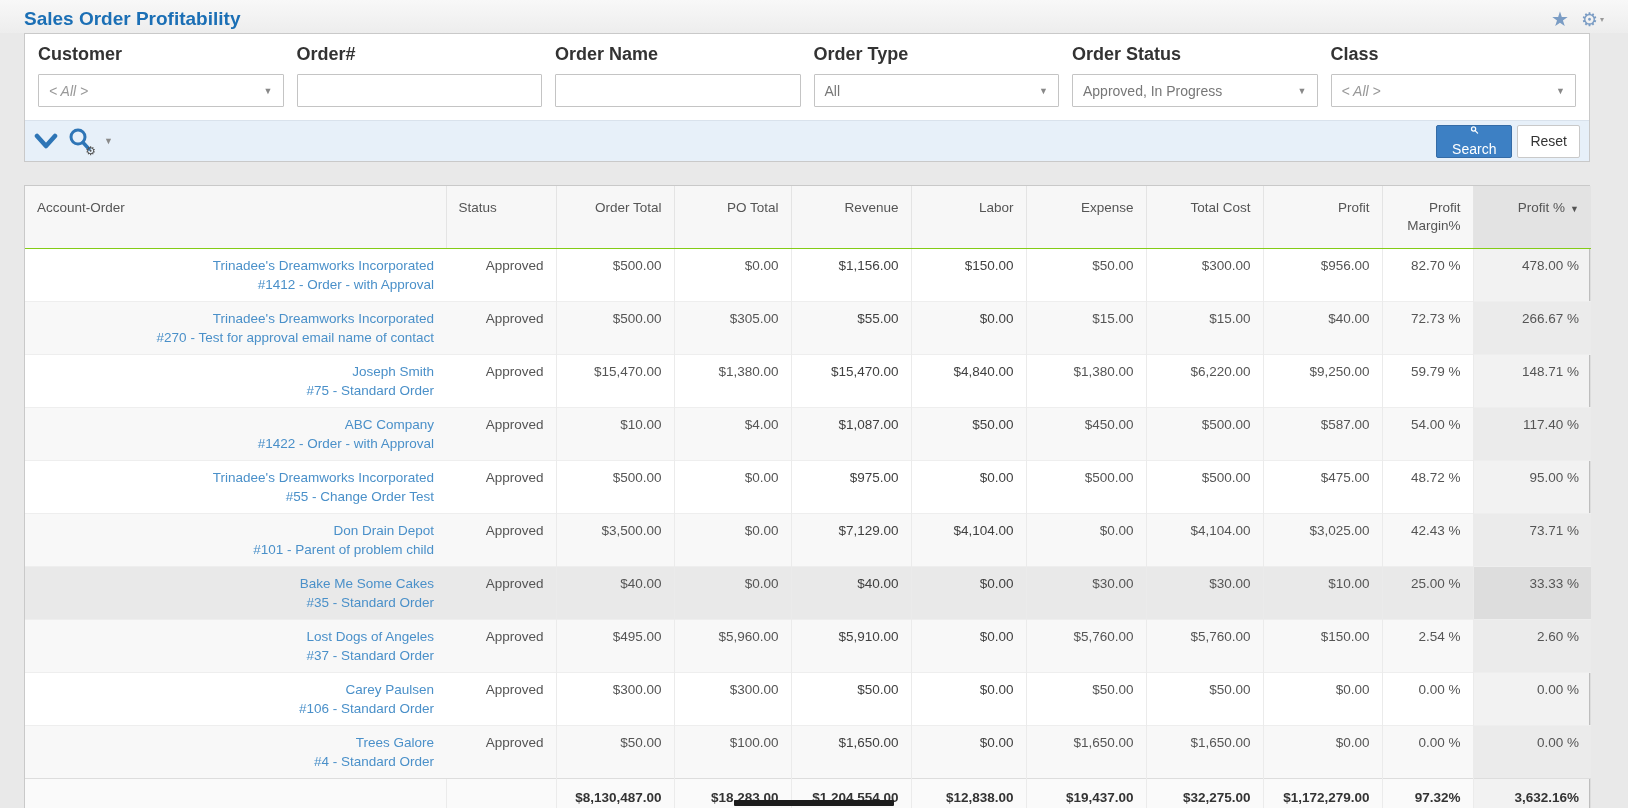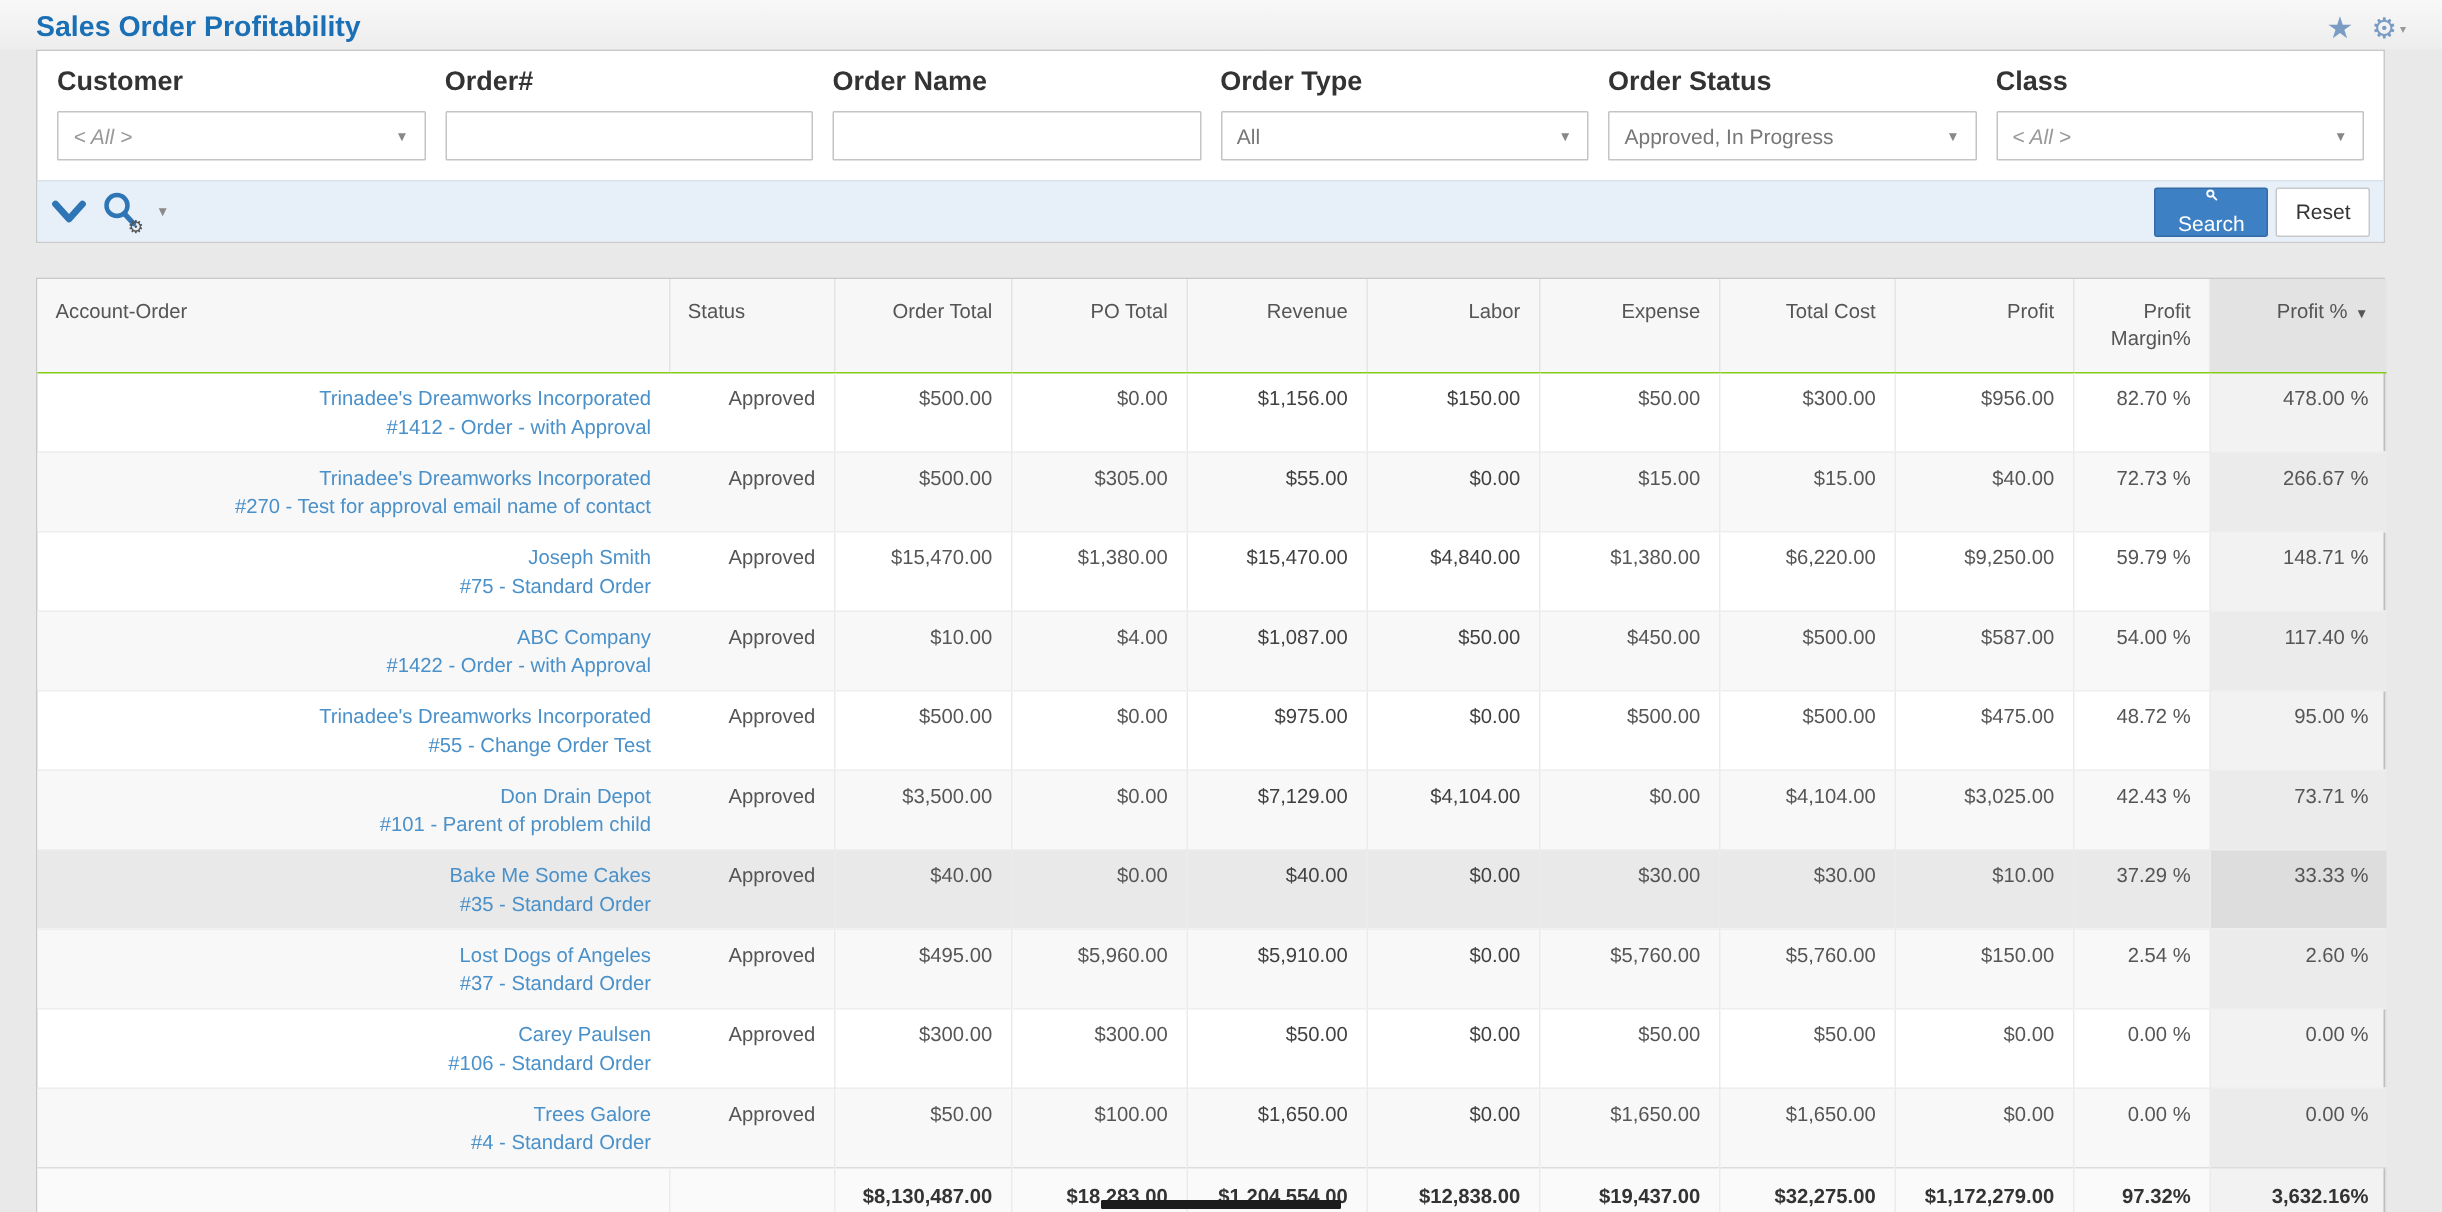--- a/index.html
+++ b/index.html
@@ -315,21 +315,21 @@
             <span class="order-link">#35 - Standard Order</span>
           </td>
           <td class="al">Approved</td>
           <td>$40.00</td>
           <td>$0.00</td>
           <td><span class="val-link">$40.00</span></td>
           <td><span class="val-link">$0.00</span></td>
           <td>$30.00</td>
           <td>$30.00</td>
           <td>$10.00</td>
-          <td>37.29 %</td>
+          <td>25.00 %</td>
           <td class="sortcol">33.33 %</td>
         </tr>
         <tr class="alt">
           <td class="al">
             <span class="acct-link">Lost Dogs of Angeles</span>
             <span class="order-link">#37 - Standard Order</span>
           </td>
           <td class="al">Approved</td>
           <td>$495.00</td>
           <td>$5,960.00</td>

